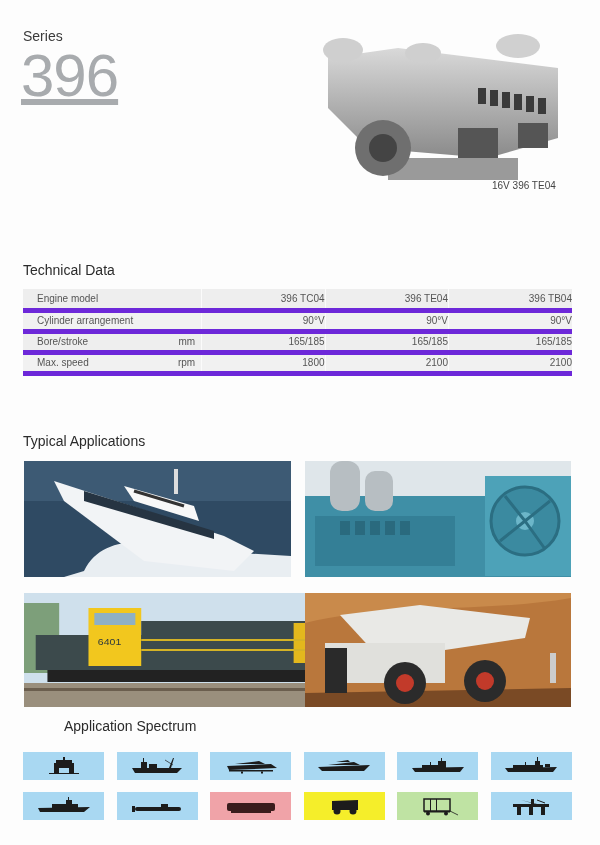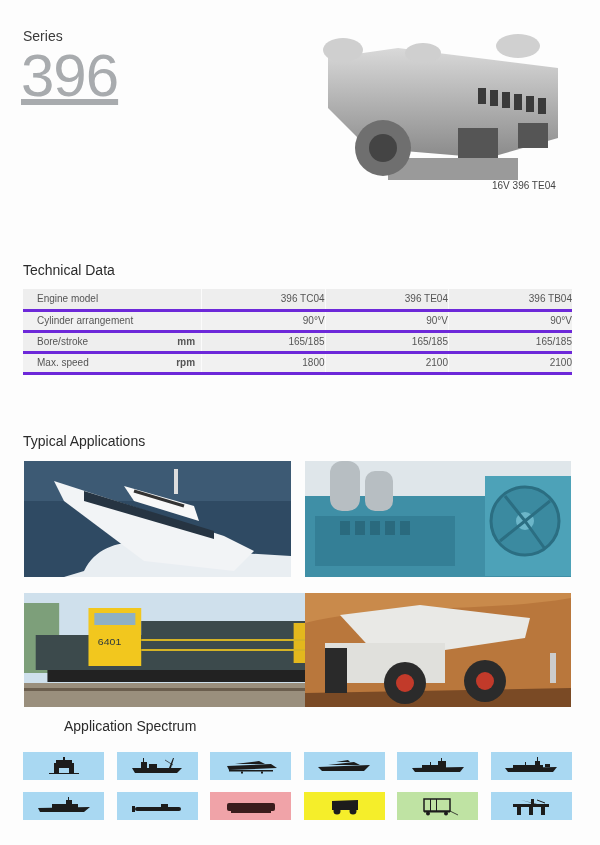--- a/index.html
+++ b/index.html
@@ -8,24 +8,24 @@
 
   .series-label { position: absolute; left: 23px; top: 28px; font-size: 14px; color: #3a3a3a; }
   .series-number { position: absolute; left: 21px; top: 44px; font-size: 60px; line-height: 64px; color: #a8abae; letter-spacing: -1px; text-decoration: underline; }
 
   .engine-photo { position: absolute; left: 308px; top: 28px; width: 260px; height: 160px; }
   .engine-caption { position: absolute; left: 492px; top: 180px; font-size: 10px; color: #444; }
 
   .section-title { position: absolute; left: 23px; font-size: 14px; color: #2b2b2b; }
 
   table.tech { position: absolute; left: 23px; top: 289px; width: 549px; border-collapse: collapse; font-size: 10px; color: #555; }
-  table.tech td { height: 21px; background: #eeeeee; border-bottom: 3px solid #6d28d9; border-right: 1px solid #fbfbfb; }
+  table.tech td { height: 21px; background: #eeeeee; border-bottom: 5px solid #6d28d9; border-right: 1px solid #fbfbfb; }
   table.tech tr:nth-child(even) td { background: #f1f1f1; }
   table.tech td.label { padding-left: 14px; width: 110px; border-right: none; }
-  table.tech td.unit { text-align: right; padding-right: 6px; width: 68px; font-weight: bold; }
+  table.tech td.unit { text-align: right; padding-right: 6px; width: 68px; }
   table.tech td.val { text-align: right; width: 123px; }
   table.tech td.val:last-child { border-right: none; }
 
   .photo { position: absolute; overflow: hidden; }
   .photo svg { width: 100%; height: 100%; display: block; }
 
   .spectrum { position: absolute; left: 23px; top: 752px; width: 549px; display: grid; grid-template-columns: repeat(6, 81px); column-gap: 12.6px; row-gap: 12px; }
   .tile { height: 28px; display: flex; align-items: center; justify-content: center; }
   .tile svg { width: 60px; height: 20px; }
 </style>

